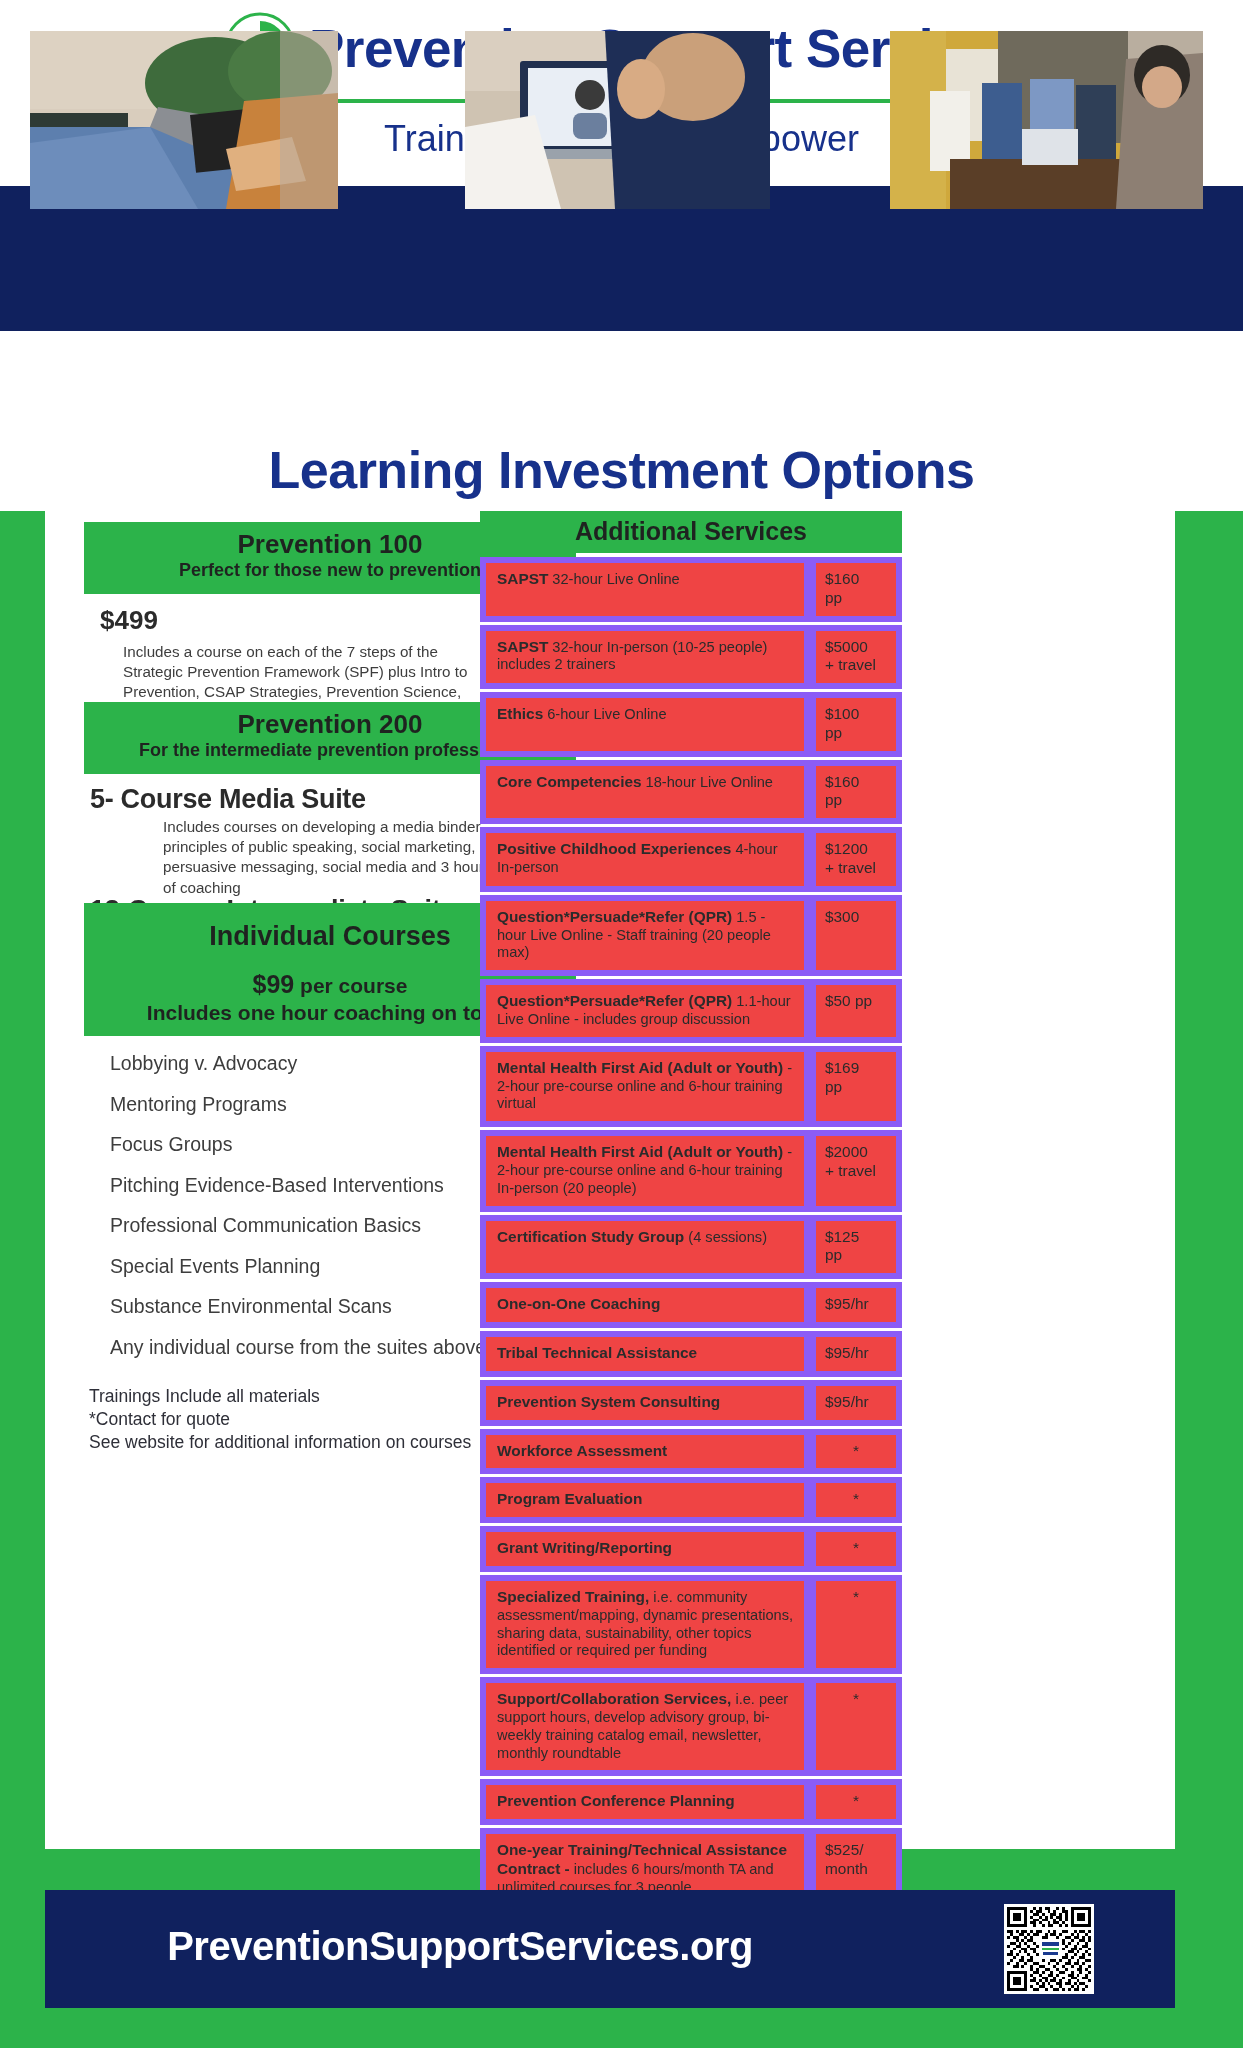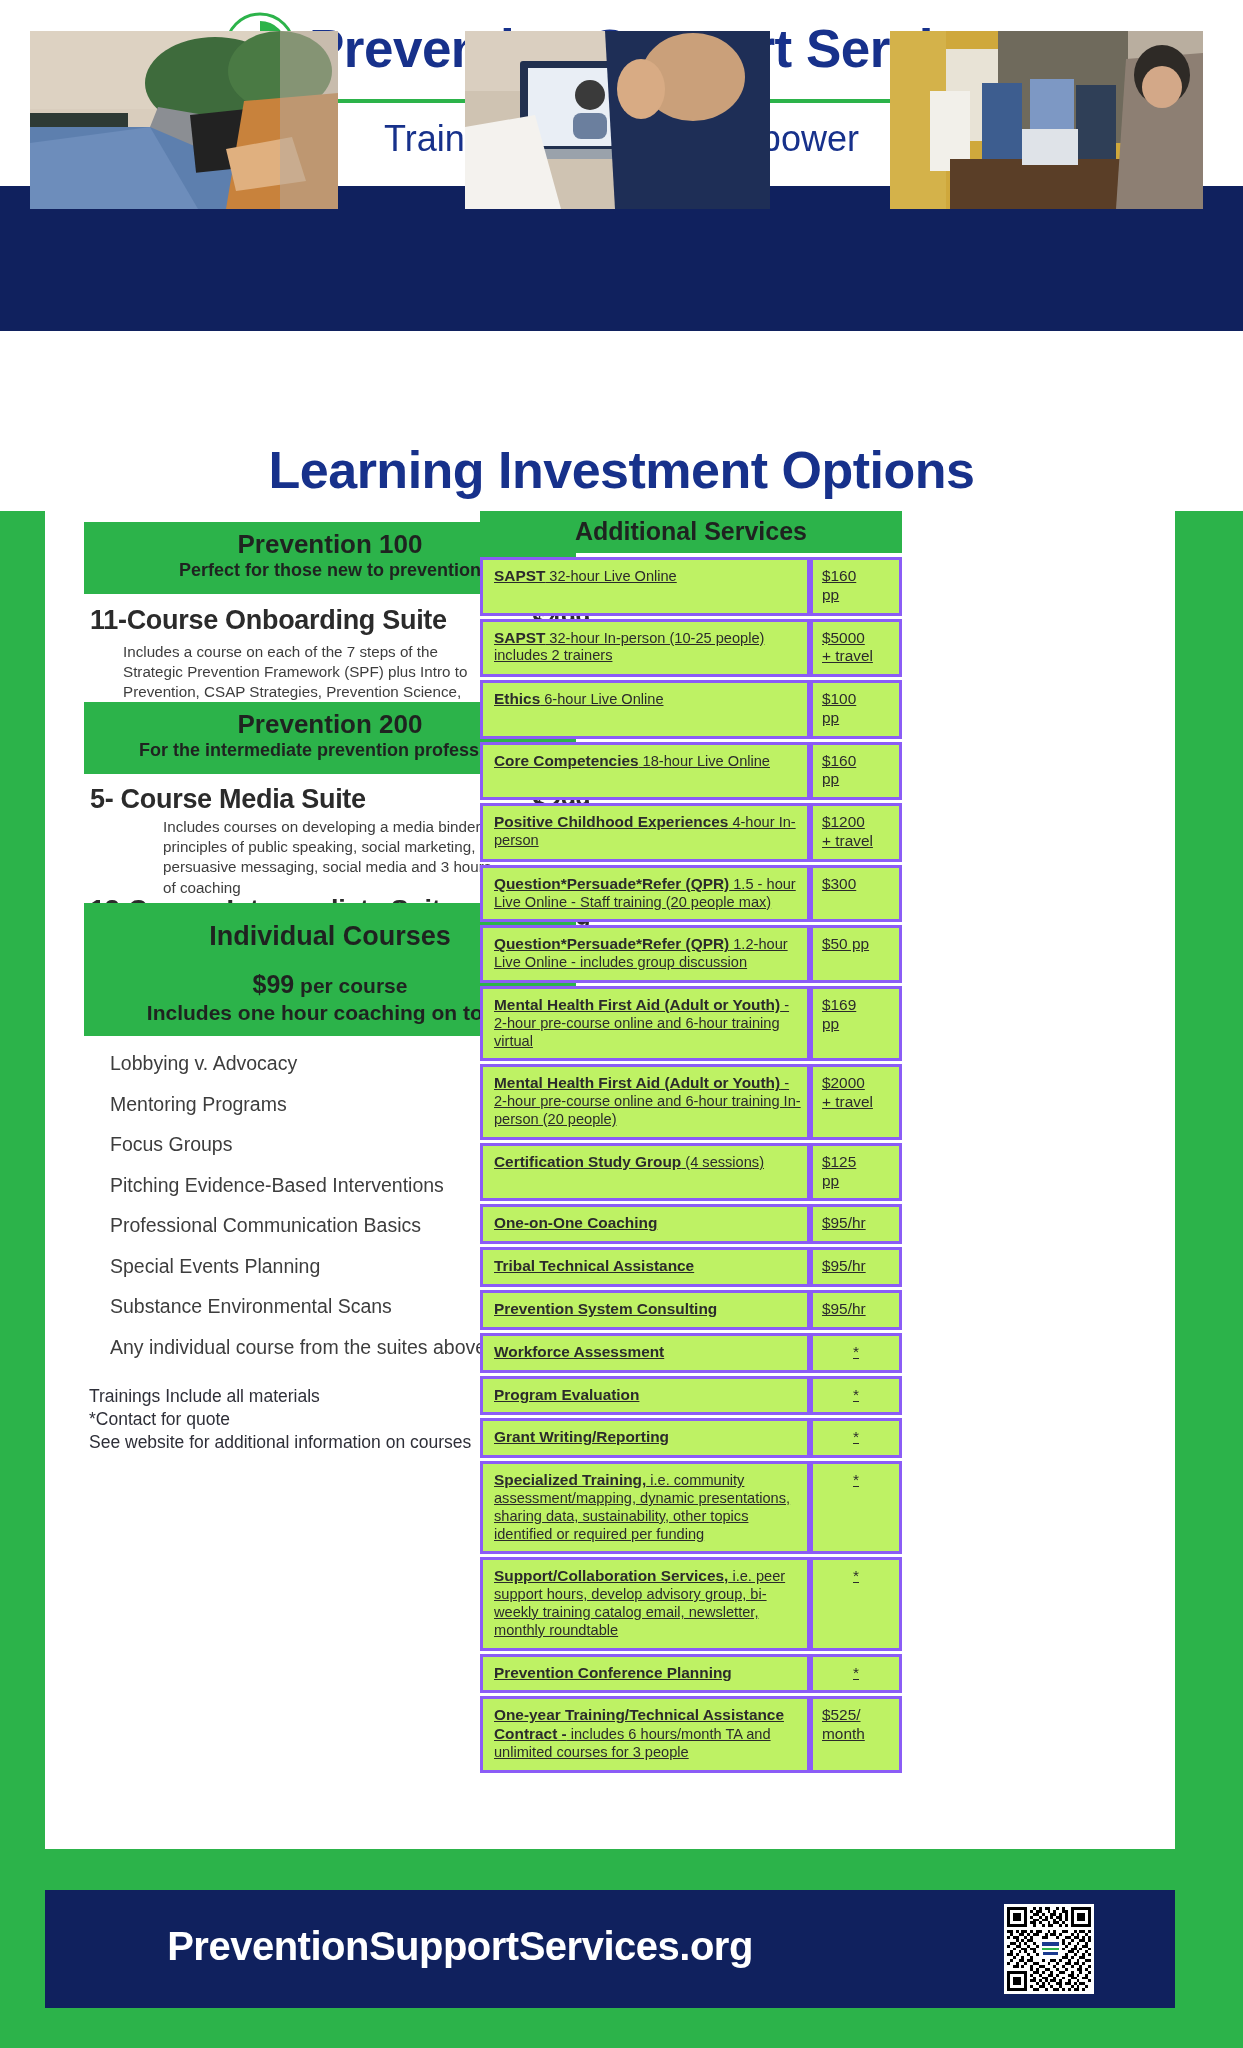--- a/index.html
+++ b/index.html
@@ -253,24 +253,23 @@
     margin-left: 0;
   }
   table.svc {
     width: 422px;
     border-collapse: separate;
     border-spacing: 0 3px;
     table-layout: fixed;
     margin-top: 1px;
   }
   table.svc td {
-    border: 3px solid #8b5cf6;
+    border: 6px solid #8b5cf6;
     vertical-align: top;
-    background: #bef264;
-    text-decoration: underline;
+    background: #ef4444;
   }
   table.svc td.desc {
     width: 330px;
     padding: 7px 6px 8px 11px;
     font-size: 14.6px;
     line-height: 1.22;
     color: #2b2b2b;
   }
   table.svc td.desc b { font-weight: bold; font-size: 15.4px; }
   table.svc td.price {
@@ -396,21 +395,20 @@
 
     <div class="left-col">
 
       <div class="band band-p100">
         <div class="band-title">Prevention 100</div>
         <div class="band-sub">Perfect for those new to prevention</div>
       </div>
 
       <div class="offer offer-1">
         <div class="offer-head">
-          <span class="offer-name">11-Course Onboarding Suite</span>
           <span class="offer-price">$499</span>
         </div>
         <div class="offer-desc">Includes a course on each of the 7 steps of the Strategic Prevention Framework (SPF) plus Intro to Prevention, CSAP Strategies, Prevention Science, Logic Models, and 5 hours of coaching</div>
       </div>
 
       <div class="band band-p200">
         <div class="band-title">Prevention 200</div>
         <div class="band-sub">For the intermediate prevention professional</div>
       </div>
 
@@ -483,21 +481,21 @@
             <tr>
               <td class="desc"><b>Positive Childhood Experiences</b><span> 4-hour In-person</span></td>
               <td class="price">$1200
 +  travel</td>
             </tr>
             <tr>
               <td class="desc"><b>Question*Persuade*Refer (QPR)</b><span> 1.5 - hour Live Online - Staff training (20 people max)</span></td>
               <td class="price">$300</td>
             </tr>
             <tr>
-              <td class="desc"><b>Question*Persuade*Refer (QPR)</b><span> 1.2-hour Live Online - includes group discussion</span></td>
+              <td class="desc"><b>Question*Persuade*Refer (QPR)</b><span> 1.1-hour Live Online - includes group discussion</span></td>
               <td class="price">$50 pp</td>
             </tr>
             <tr>
               <td class="desc"><b>Mental Health First Aid (Adult or Youth)</b><span> - 2-hour pre-course online and 6-hour training virtual</span></td>
               <td class="price">$169
 pp</td>
             </tr>
             <tr>
               <td class="desc"><b>Mental Health First Aid (Adult or Youth)</b><span> - 2-hour pre-course online and 6-hour training In-person (20 people)</span></td>
               <td class="price">$2000

